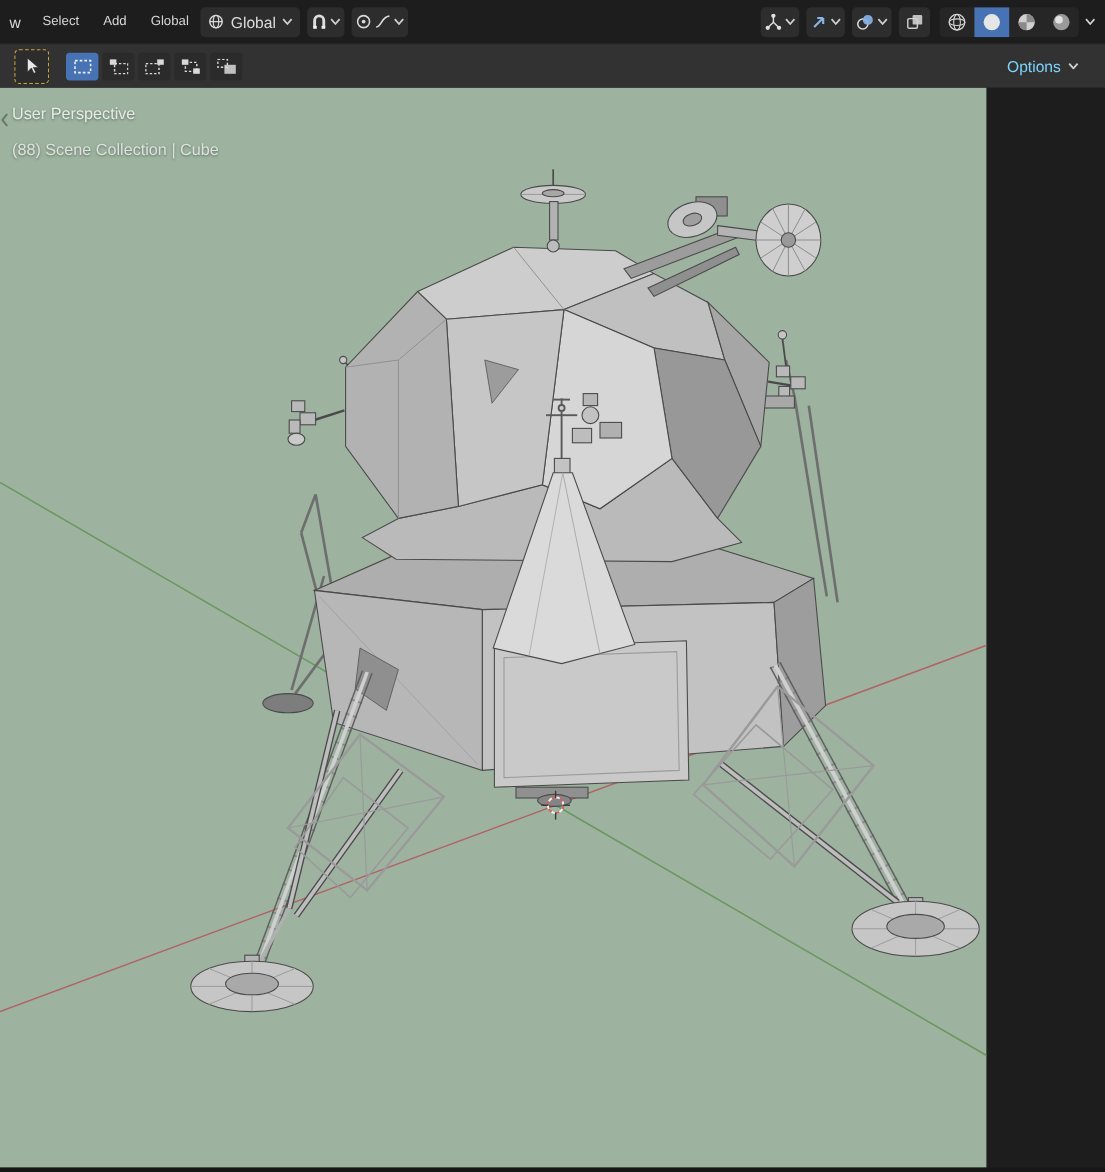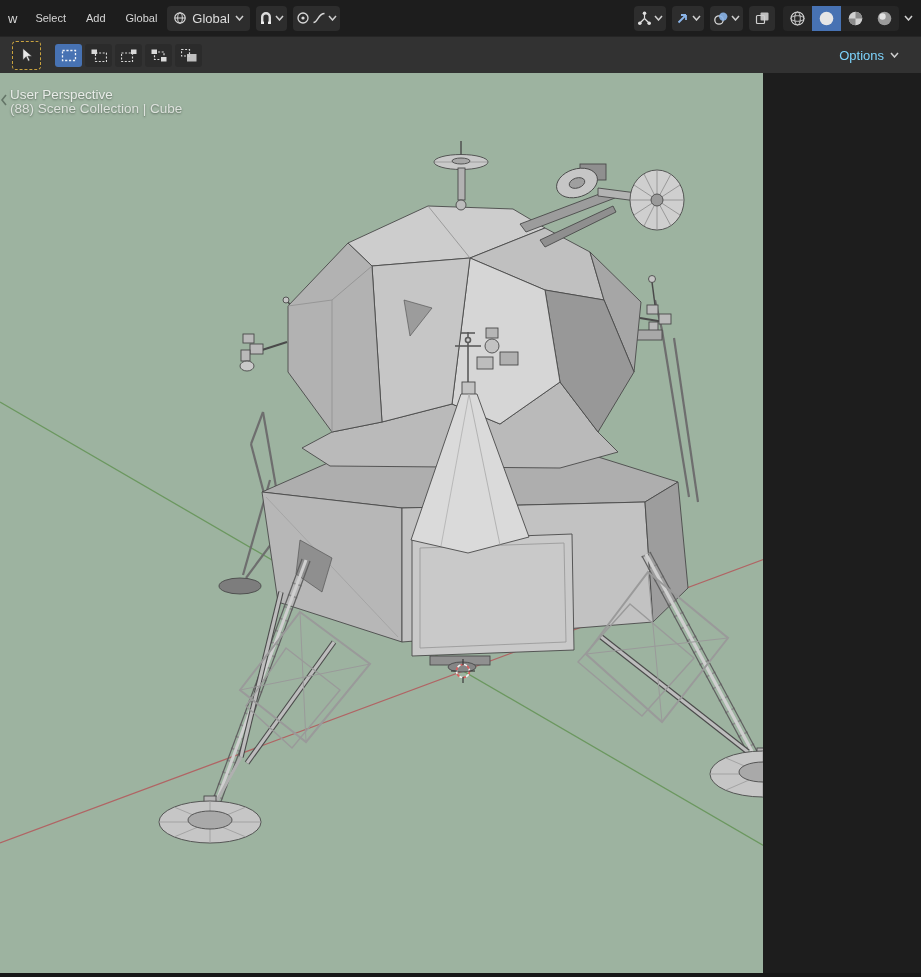--- a/index.html
+++ b/index.html
@@ -30,21 +30,21 @@
            padding:0 12px;z-index:6;border-top:1px solid #252525;}
   .tool-btn{width:29px;height:29px;box-sizing:border-box;border:1px dashed var(--active-tool-outline,#c8a23f);
             border-radius:4px;background:#2c2c2c;display:flex;align-items:center;justify-content:center;}
   .mode-group{display:flex;gap:3px;margin-left:14px;}
   .mode-btn{width:27px;height:23px;background:#2b2b2b;border-radius:3px;display:flex;
             align-items:center;justify-content:center;}
   .mode-btn.active{background:var(--accent,#4772b3);}
   .options-btn{margin-left:auto;display:flex;align-items:center;gap:6px;color:#7dd3fc;
                font-size:13px;padding:4px 10px;border-radius:4px;}
   
-  .viewport{position:absolute;left:0;top:73px;width:763px;height:900px;
+  .viewport{position:absolute;left:0;top:73px;width:822px;height:900px;
             background:var(--viewport-bg,#9db3a0);overflow:hidden;}
   .scene{position:absolute;left:0;top:0;}
   .vp-label{position:absolute;left:10px;font-size:13.5px;color:#e8ece8;
             text-shadow:0 1px 2px rgba(25,35,25,.5);z-index:3;}
   .vp-label.l2{color:#dde2dd;}
   .nav-gizmo{position:absolute;left:856px;top:0;width:56px;height:56px;z-index:3;}
   .nav-btn{position:absolute;left:871px;width:34px;height:34px;border-radius:50%;
            background:rgba(40,40,40,.55);display:flex;align-items:center;justify-content:center;z-index:3;}
   .edge-chev{position:absolute;z-index:3;opacity:.65;}
   .bottom-edge{position:absolute;left:0;bottom:0;width:100%;height:4px;background:#171717;z-index:7;}
@@ -251,21 +251,21 @@
         <circle cx="463" cy="671" r="6.5" fill="none" stroke="#e05c5c" stroke-width="1.6" stroke-dasharray="3.4 3.4"></circle>
         <circle cx="463" cy="671" r="6.5" fill="none" stroke="#f2f2f2" stroke-width="1.6" stroke-dasharray="3.4 3.4" stroke-dashoffset="3.4"></circle>
         <line x1="463" y1="659" x2="463" y2="665" stroke="#3a3a3a" stroke-width="1.2"></line>
         <line x1="463" y1="677" x2="463" y2="683" stroke="#3a3a3a" stroke-width="1.2"></line>
         <line x1="451" y1="671" x2="457" y2="671" stroke="#3a3a3a" stroke-width="1.2"></line>
         <line x1="469" y1="671" x2="475" y2="671" stroke="#3a3a3a" stroke-width="1.2"></line>
       </g>
     </svg>
 
     <div class="vp-label" style="top:14px">User Perspective</div>
-    <div class="vp-label l2" style="top:28px">(88) Scene Collection | Cube</div>
+    <div class="vp-label l2" style="top:44px">(88) Scene Collection | Cube</div>
 
     <div class="edge-chev" style="left:0;top:20px">
       <svg width="8" height="14">
           <polyline points="6,2 2,7 6,12" fill="none" stroke="#46554a" stroke-width="1.6"></polyline>
         </svg>
     </div>
     <div class="edge-chev" style="left:913px;top:20px">
       <svg width="8" height="14">
           <polyline points="6,2 2,7 6,12" fill="none" stroke="#46554a" stroke-width="1.6"></polyline>
         </svg>

